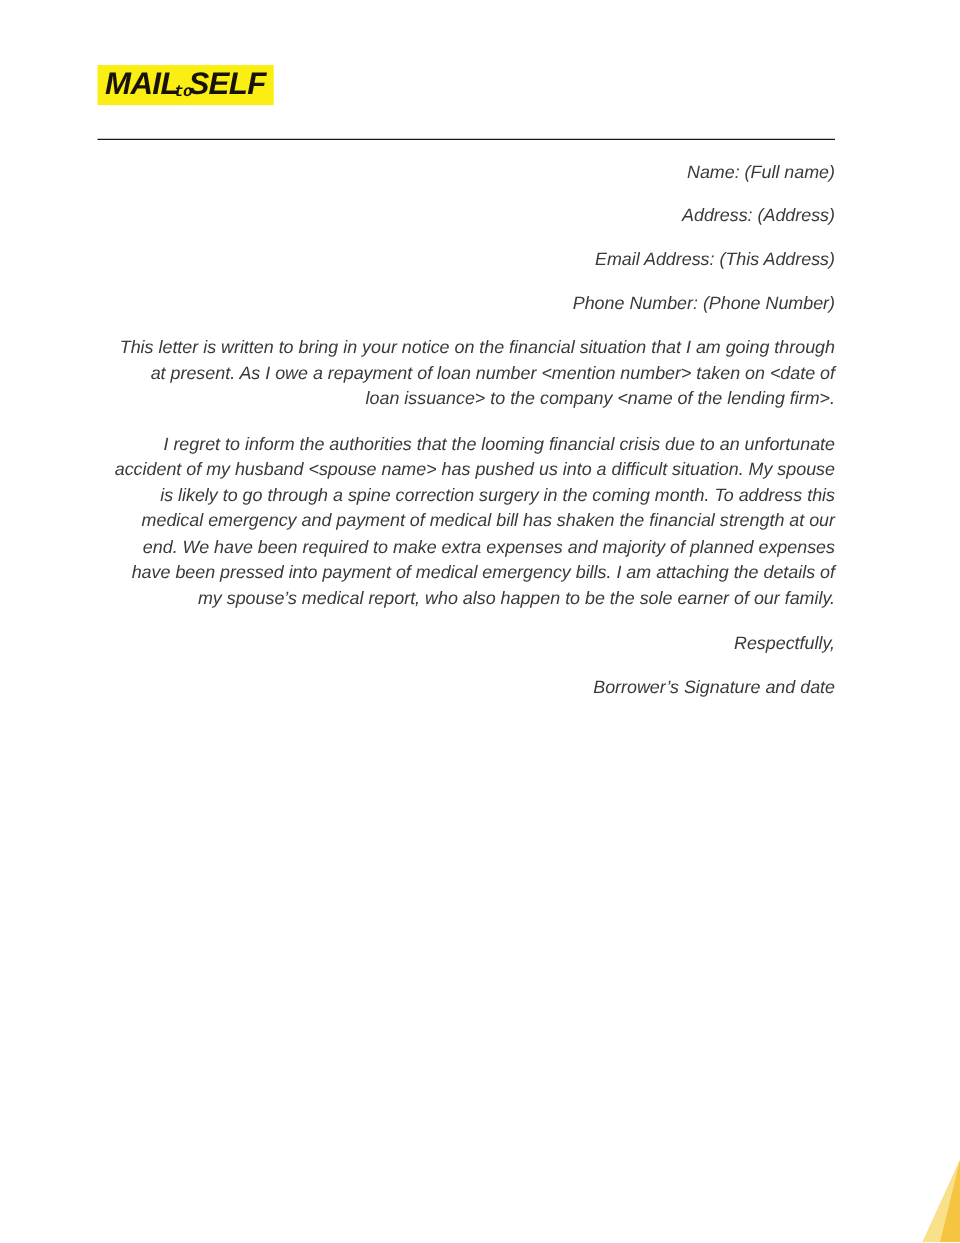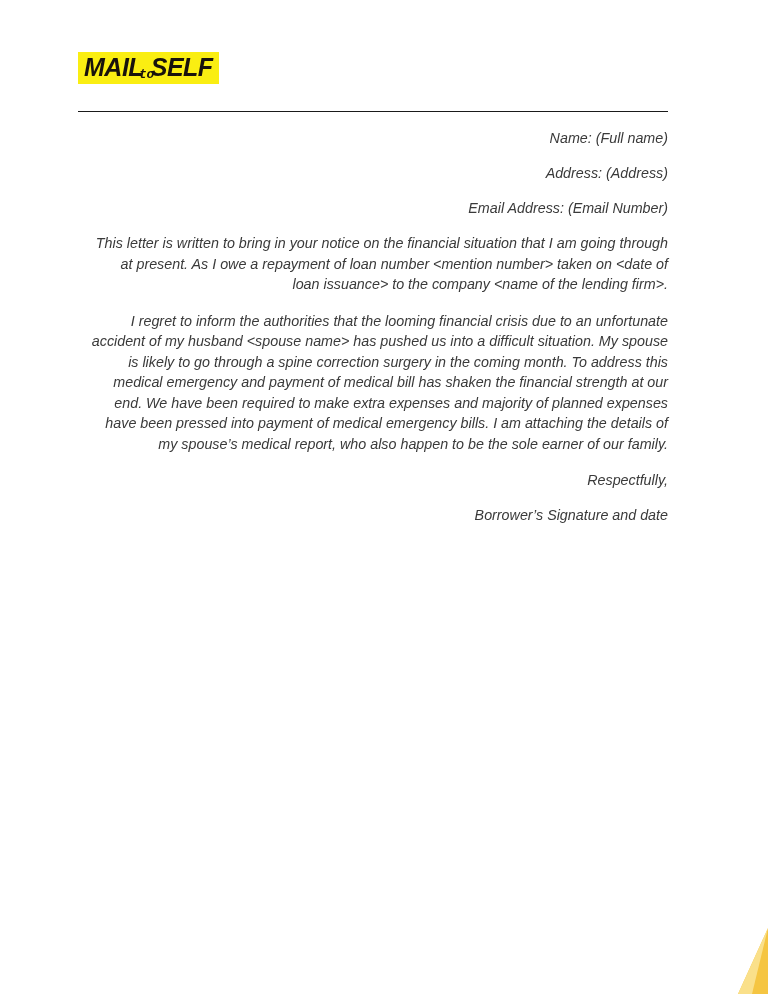--- a/index.html
+++ b/index.html
@@ -127,21 +127,22 @@
       <span class="logo-mail">MAIL</span><span class="logo-to">to</span><span class="logo-self">SELF</span>
     </div>
   </div>
 
   <div class="header-rule"></div>
 
   <div class="letter">
 
     <div class="line">Name: (Full name)</div>
     <div class="line">Address: (Address)</div>
-    <div class="line">Email Address: (Email Number)</div>
+    <div class="line">Email Address: (This Address)</div>
+    <div class="line">Phone Number: (Phone Number)</div>
 
 
     <p class="para para-body">This letter is written to bring in your notice on the financial situation that I am going through at present. As I owe a repayment of loan number &lt;mention number&gt; taken on &lt;date of loan issuance&gt; to the company &lt;name of the lending firm&gt;.</p>
     <p class="para para-body">I regret to inform the authorities that the looming financial crisis due to an unfortunate accident of my husband &lt;spouse name&gt; has pushed us into a difficult situation. My spouse is likely to go through a spine correction surgery in the coming month. To address this medical emergency and payment of medical bill has shaken the financial strength at our end. We have been required to make extra expenses and majority of planned expenses have been pressed into payment of medical emergency bills. I am attaching the details of my spouse’s medical report, who also happen to be the sole earner of our family.</p>
 
     <div class="line">Respectfully,</div>
 
     <div class="line sig-line">Borrower’s Signature and date</div>
 
   </div>

